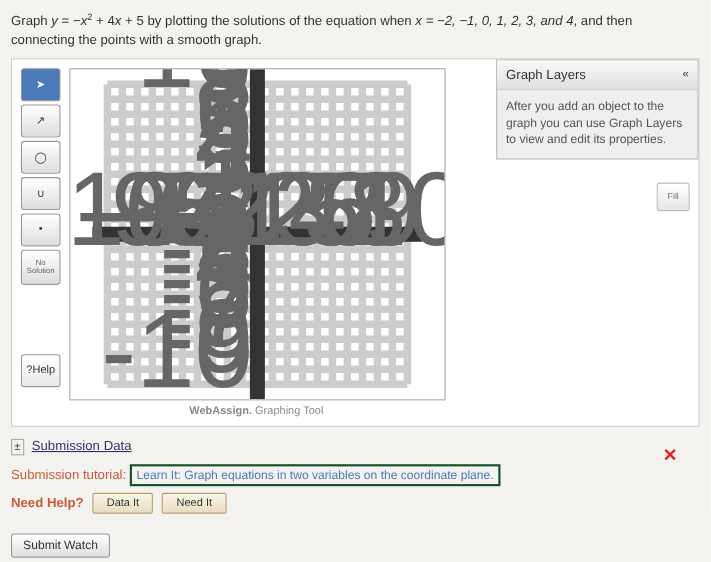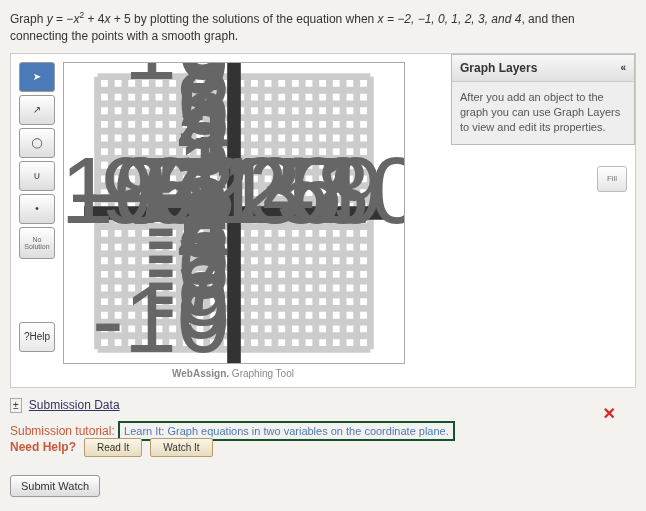--- a/index.html
+++ b/index.html
@@ -13,30 +13,30 @@
 .graph-area{flex:1;position:relative}
 .graph{width:340px;height:300px;border:1px solid #aaa;position:relative;background:#fff}
 .grid{position:absolute;inset:0}
 .grid line{stroke:#ccc;stroke-width:0.5}
 .grid .axis{stroke:#333;stroke-width:1}
 .tick{font-size:7px;fill:#666}
 .right-ctrl{position:absolute;right:8px;top:8px;width:30px;display:flex;flex-direction:column;gap:6px}
 .rbtn{width:28px;height:24px;border:1px solid #bbb;border-radius:3px;background:linear-gradient(#fff,#e5e5e5);display:flex;align-items:center;justify-content:center;font-size:8px;color:#777;cursor:pointer}
 .credit{font-size:10px;color:#888;text-align:center;margin-top:4px;width:340px}
 .layers{position:absolute;left:440px;top:0;width:182px;border:1px solid #bbb;background:#eee}
-.layers-hd{background:linear-gradient(#f8f8f8,#e0e0e0);padding:6px 8px;font-weight:bold;border-bottom:1px solid #ccc;display:flex;justify-content:space-between;align-items:center}
+.layers-hd{background:linear-gradient(#f8f8f8,#e0e0e0);padding:6px 8px;font-weight:normal;border-bottom:1px solid #ccc;display:flex;justify-content:space-between;align-items:center}
 .layers-bd{padding:8px;font-size:11px;color:#555;line-height:1.4}
 .collapse{font-size:10px;cursor:pointer}
 .sub-section{margin-top:10px}
 .sub-link{color:#336;text-decoration:underline;font-size:12px;cursor:pointer}
 .sub-box{font-size:10px;border:1px solid #aaa;padding:1px 2px;margin-right:4px}
 .tutorial{margin-top:12px}
 .tut-label{color:#c85a3a}
 .tut-link{color:#4a7ab8;border:2px solid #14532d;padding:2px 4px;font-size:11px;cursor:pointer}
-.help-row{display:flex;align-items:center;gap:8px}
+.help-row{margin-top:10px;display:flex;align-items:center;gap:8px}
 .help-label{color:#c85a3a;font-weight:bold}
 .help-btn{border:1px solid #b89b6a;background:linear-gradient(#faf5e8,#e8dcc0);padding:3px 12px;font-size:10px;cursor:pointer;border-radius:2px}
 .submit{margin-top:18px;border:1px solid #999;background:linear-gradient(#fff,#ddd);padding:4px 10px;font-size:11px;cursor:pointer;border-radius:3px;display:inline-block}
 .close-x{color:#d22;font-weight:bold;font-size:16px;float:right;margin-right:20px;margin-top:6px;cursor:pointer}
 sup{font-size:0.7em}
 </style>
 </head>
 <body>
 
 
@@ -177,20 +177,20 @@
   <span class="close-x">✕</span>
 </div>
 
 <div class="tutorial">
   <span class="tut-label">Submission tutorial:</span>
   <span class="tut-link">Learn It: Graph equations in two variables on the coordinate plane.</span>
 </div>
 
 <div class="help-row">
   <span class="help-label">Need Help?</span>
-  <span class="help-btn">Read It</span>
-  <span class="help-btn">Watch It</span>
+  <span class="help-btn">Data It</span>
+  <span class="help-btn">Need It</span>
 </div>
 
 <div class="submit">Submit Watch</div>
 
 
 
 
 </body></html>

